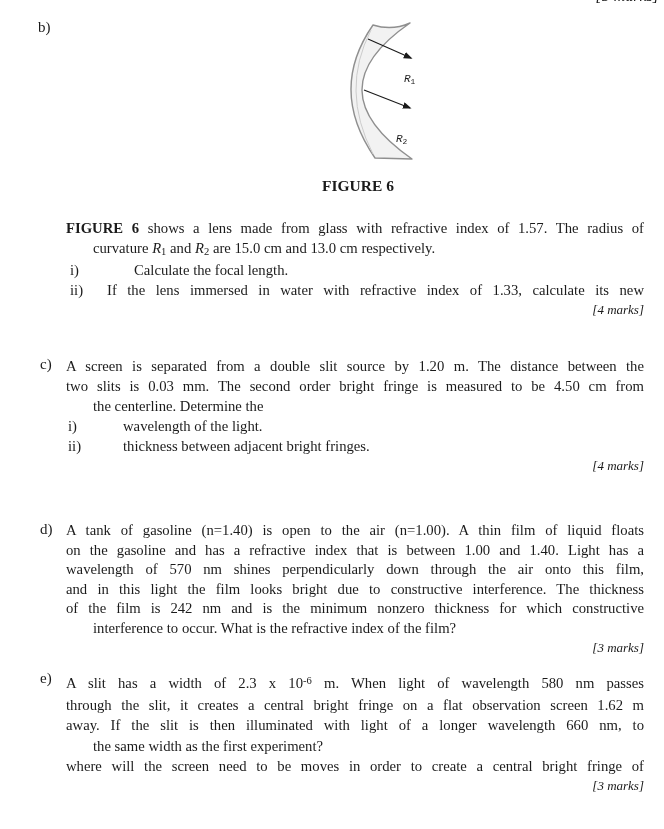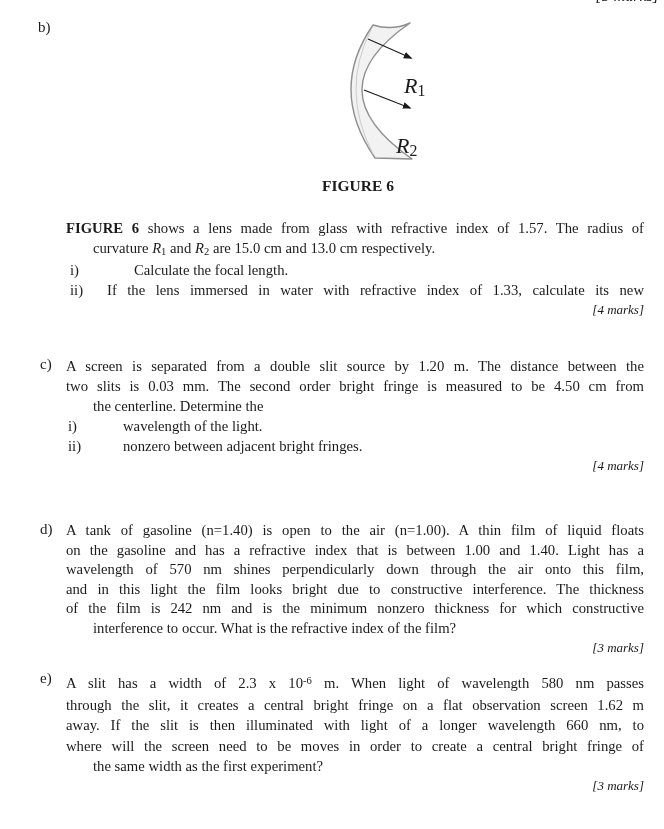--- a/index.html
+++ b/index.html
@@ -17,21 +17,21 @@
   
   .clipped-marks{
     top:-13px; right:5px;
     font-style:italic; font-size:16px;
   }
   .part-label{font-size:15px;}
   .fig-caption{
     left:278px; top:177px; width:160px;
     text-align:center; font-weight:bold; font-size:15.5px;
   }
-  .r-label{font-size:22px;}
+  .r-label{font-size:11px;font-family:Liberation Mono, monospace;}
   
   .qblock{width:578px; left:66px;}
   .qb{top:218px; line-height:20px;}
   .qc{top:356px; line-height:20px;}
   .qd{top:521px; line-height:19.5px;}
   .qe{top:673px; line-height:20.2px;}
   .jline{text-align:justify; text-align-last:justify;}
   .jl-last{text-align-last:left;margin-left:27px;}
   .q-item{display:flex;}
   .q-item-num{flex:none;}
@@ -102,21 +102,21 @@
       </div>
     <div class="q-item">
       <div class="q-item-num">i)</div>
       <div class="q-item-lines">
           <div class="jline jl-last">wavelength of the light.</div>
         </div>
     </div>
     <div class="q-item">
       <div class="q-item-num">ii)</div>
       <div class="q-item-lines">
-          <div class="jline jl-last">nonzero between adjacent bright fringes.</div>
+          <div class="jline jl-last">thickness between adjacent bright fringes.</div>
         </div>
     </div>
     <div class="marks">[4 marks]</div>
   </div>
 
   <div class="abs part-label" style="left:40px; top:521px;">d)</div>
   <div class="abs qblock qd">
     <div>
         <div class="jline">A tank of gasoline (n=1.40) is open to the air (n=1.00). A thin film of liquid floats</div>
         <div class="jline">on the gasoline and has a refractive index that is between 1.00 and 1.40. Light has a</div>
@@ -127,19 +127,19 @@
       </div>
     <div class="marks">[3 marks]</div>
   </div>
 
   <div class="abs part-label" style="left:40px; top:670px;">e)</div>
   <div class="abs qblock qe">
     <div>
         <div class="jline"><span>A slit has a width of 2.3 x 10</span><span class="rt-sup">-6</span><span> m. When light of wavelength 580 nm passes</span></div>
         <div class="jline">through the slit, it creates a central bright fringe on a flat observation screen 1.62 m</div>
         <div class="jline">away. If the slit is then illuminated with light of a longer wavelength 660 nm, to</div>
+        <div class="jline jl-last">the same width as the first experiment?</div>
         <div class="jline">where will the screen need to be moves in order to create a central bright fringe of</div>
-        <div class="jline jl-last">the same width as the first experiment?</div>
       </div>
     <div class="marks">[3 marks]</div>
   </div>
 
 </div>
 
 </body></html>

